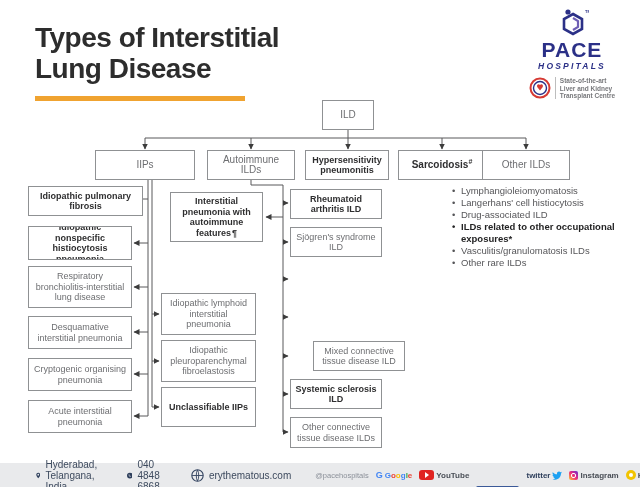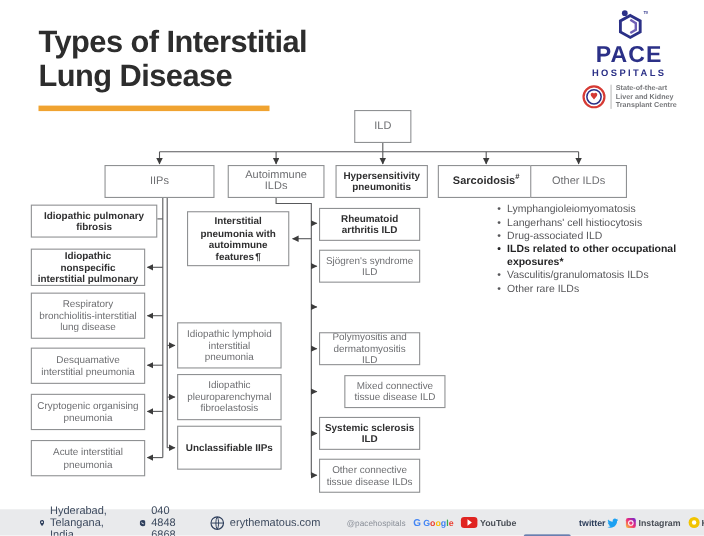--- a/index.html
+++ b/index.html
@@ -5,21 +5,21 @@
   html,body{margin:0;padding:0;}
   .page{position:relative;width:640px;height:487px;background:#ffffff;overflow:hidden;
         font-family:"Liberation Sans","DejaVu Sans",sans-serif;}
   
   .title{position:absolute;left:35px;top:22px;font-size:28px;line-height:31px;font-weight:bold;
          color:#2d2d2d;letter-spacing:-0.5px;margin:0;}
   .title-rule{position:absolute;left:35px;top:96px;width:210px;height:5px;background:#F0A330;}
   .brand{position:absolute;right:12px;top:8px;width:112px;text-align:center;}
   .brand-icon{display:block;margin:0 auto;}
   .brand-name{font-size:21px;font-weight:bold;color:#2B3087;letter-spacing:1px;line-height:20px;}
-  .brand-tag{font-size:8.5px;font-weight:bold;color:#2B3087;letter-spacing:2.2px;margin-top:1px;}
+  .brand-tag{font-size:8.5px;font-weight:bold;color:#2B3087;letter-spacing:2.2px;margin-top:1px;font-style:italic;}
   .brand-badge{display:flex;align-items:center;justify-content:center;gap:4px;margin-top:6px;}
   .badge-divider{width:1px;height:22px;background:#bdbdbd;}
   .badge-text{text-align:left;font-size:6.5px;line-height:7.5px;color:#77787b;font-weight:bold;}
   
   .diagram{position:absolute;inset:0;}
   .connectors{position:absolute;left:0;top:0;}
   .node{position:absolute;box-sizing:border-box;border:1px solid #8f9193;background:#fff;
         display:flex;align-items:center;justify-content:center;text-align:center;
         font-size:9px;line-height:10.5px;color:#6d6e71;padding:14px 4px;overflow:hidden;}
   .node.bold{font-weight:bold;color:#2f2f30;}
@@ -142,21 +142,21 @@
         <span><span>Sarcoidosis</span><sup class="sup">#</sup></span>
       </div>
     <div class="node" style="left:482px;top:150px;width:88px;height:28px;font-size:10px;">
         <span>Other ILDs</span>
       </div>
 
     <div class="node bold" style="left:28px;top:186px;width:115px;height:27px;">
         <span>Idiopathic pulmonary fibrosis</span>
       </div>
     <div class="node bold" style="left:28px;top:226px;width:104px;height:34px;">
-        <span>Idiopathic nonspecific interstitial pulmonary</span>
+        <span>Idiopathic nonspecific histiocytosis pneumonia</span>
       </div>
     <div class="node" style="left:28px;top:266px;width:104px;height:42px;">
         <span>Respiratory bronchiolitis-interstitial lung disease</span>
       </div>
     <div class="node" style="left:28px;top:316px;width:104px;height:33px;">
         <span>Desquamative interstitial pneumonia</span>
       </div>
     <div class="node" style="left:28px;top:358px;width:104px;height:33px;">
         <span>Cryptogenic organising pneumonia</span>
       </div>
@@ -175,23 +175,20 @@
       </div>
     <div class="node bold" style="left:161px;top:387px;width:95px;height:40px;">
         <span>Unclassifiable IIPs</span>
       </div>
 
     <div class="node bold" style="left:290px;top:189px;width:92px;height:28px;">
         <span>Rheumatoid arthritis ILD</span>
       </div>
     <div class="node" style="left:290px;top:227px;width:92px;height:30px;">
         <span>Sjögren's syndrome ILD</span>
-      </div>
-    <div class="node" style="left:290px;top:302px;width:92px;height:30px;">
-        <span>Polymyositis and dermatomyositis ILD</span>
       </div>
     <div class="node" style="left:290px;top:341px;width:92px;height:30px;margin-left:23px;">
         <span>Mixed connective tissue disease ILD</span>
       </div>
     <div class="node bold" style="left:290px;top:379px;width:92px;height:30px;">
         <span>Systemic sclerosis ILD</span>
       </div>
     <div class="node" style="left:290px;top:417px;width:92px;height:31px;">
         <span>Other connective tissue disease ILDs</span>
       </div>

